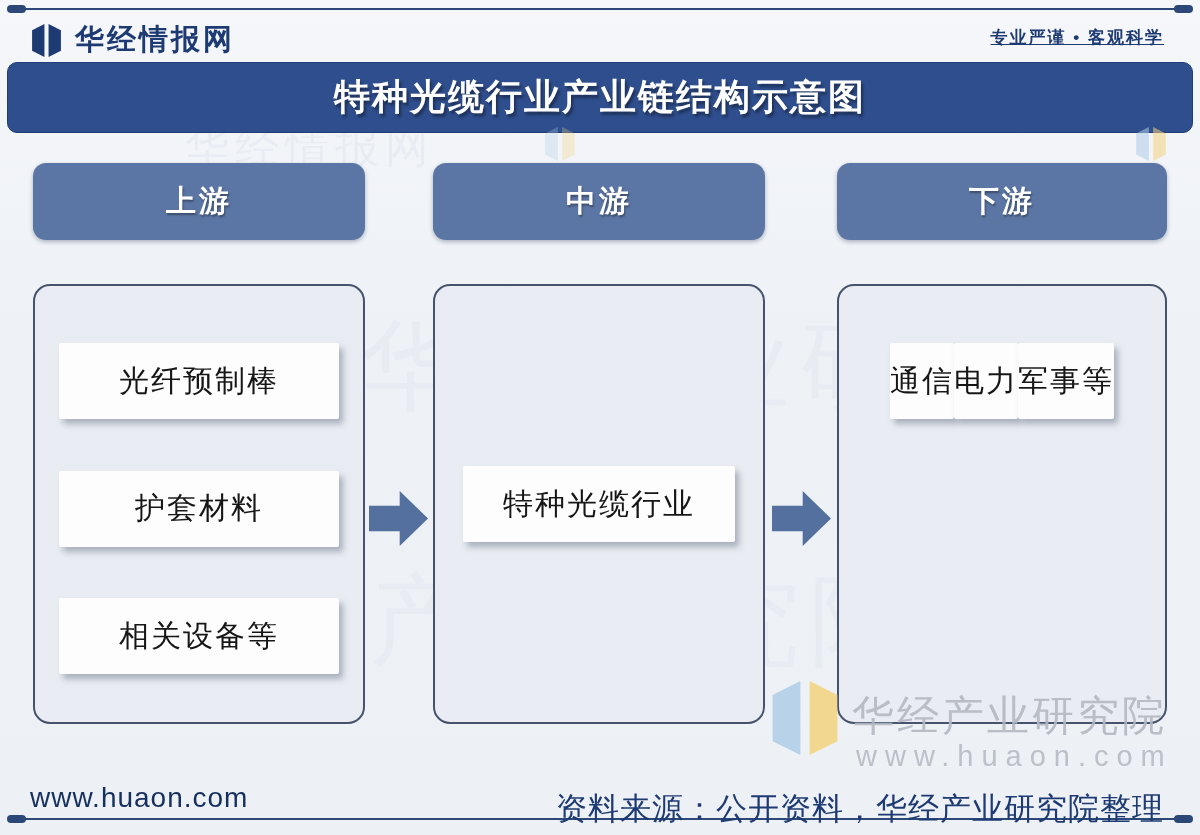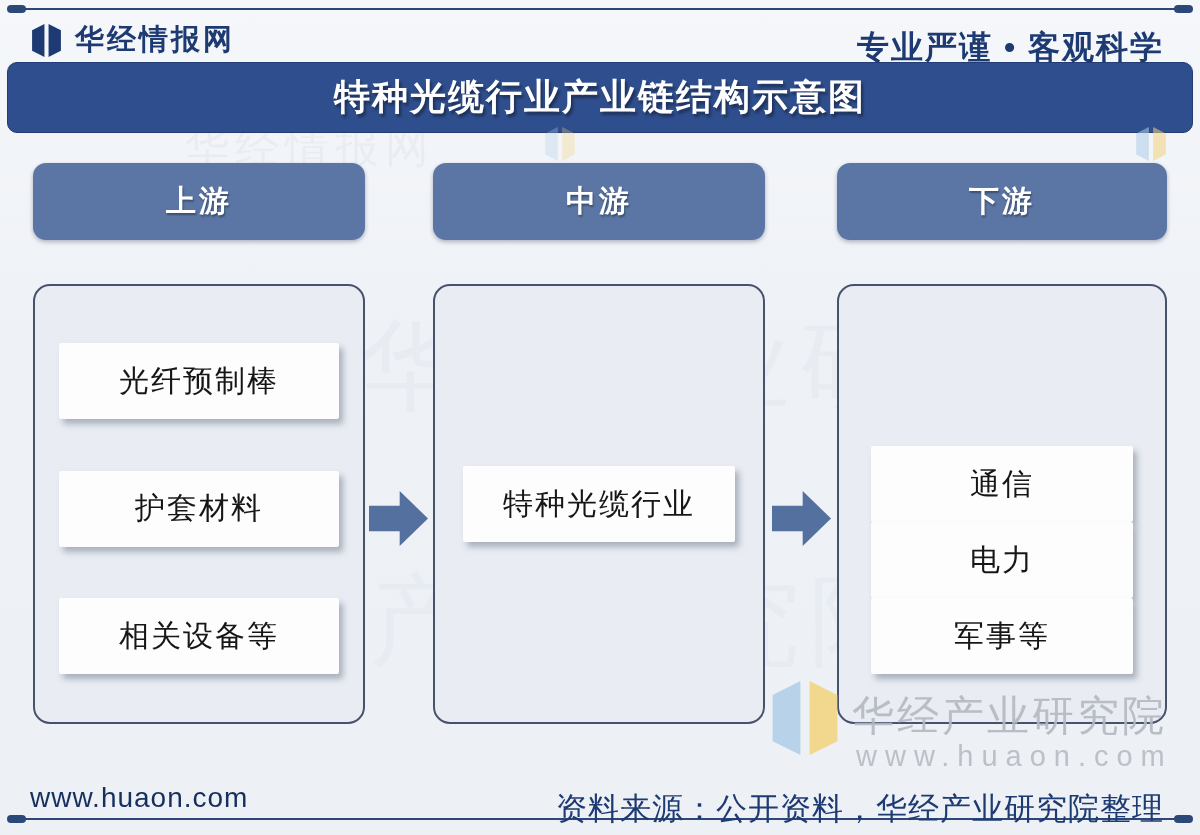--- a/index.html
+++ b/index.html
@@ -27,21 +27,21 @@
   }
   .rule::before{left:-1px;}
   .rule::after{right:-1px;}
   #top-rule{top:8px;}
   #bottom-rule{top:818px;}
 
   
   .header-left{position:absolute;top:20px;left:30px;display:flex;align-items:center;gap:12px;}
   .logo-icon svg{display:block;}
   .logo-text{font-size:29px;font-weight:bold;color:var(--navy);letter-spacing:3px;}
-  .tagline{position:absolute;top:26px;right:36px;font-size:32px;font-weight:bold;color:var(--navy);letter-spacing:2px;}
+  .tagline{position:absolute;top:26px;right:36px;font-size:17px;font-weight:bold;color:var(--navy);letter-spacing:2px;text-decoration:underline;}
 
   
   .title-bar{
     position:absolute;top:62px;left:7px;width:1186px;height:71px;
     background:var(--title-bar);border:1px solid #223d75;border-radius:10px;
     display:flex;align-items:center;justify-content:center;
   }
   .title-bar span{
     color:#fff;font-size:36px;font-weight:bold;letter-spacing:2px;
     text-shadow:2px 3px 3px rgba(0,0,0,0.4);
@@ -60,21 +60,21 @@
   #head-downstream{left:837px;width:330px;}
 
   
   .chain-container{
     position:absolute;top:284px;height:440px;
     background:var(--container-bg);
     border:2px solid var(--container-border);
     border-radius:17px;
   }
   #cont-upstream{left:33px;width:332px;display:flex;flex-direction:column;justify-content:space-between;padding:57px 24px 48px;}
-  #cont-downstream{left:837px;width:330px;display:flex;flex-direction:column;justify-content:flex-end;padding:57px 32px 48px;}
+  #cont-downstream{left:837px;width:330px;display:flex;flex-direction:row;justify-content:center;padding:57px 32px 48px;}
   #cont-midstream{left:433px;width:332px;display:flex;align-items:center;justify-content:center;padding:0 28px;}
 
   .item-box{
     height:76px;background:#fdfdfe;border-radius:2px;
     display:flex;align-items:center;justify-content:center;
     font-size:30px;color:#161616;letter-spacing:2px;
     box-shadow:4px 5px 6px rgba(105,115,135,0.5);
   }
   #cont-midstream .item-box{width:100%;height:76px;}
 

